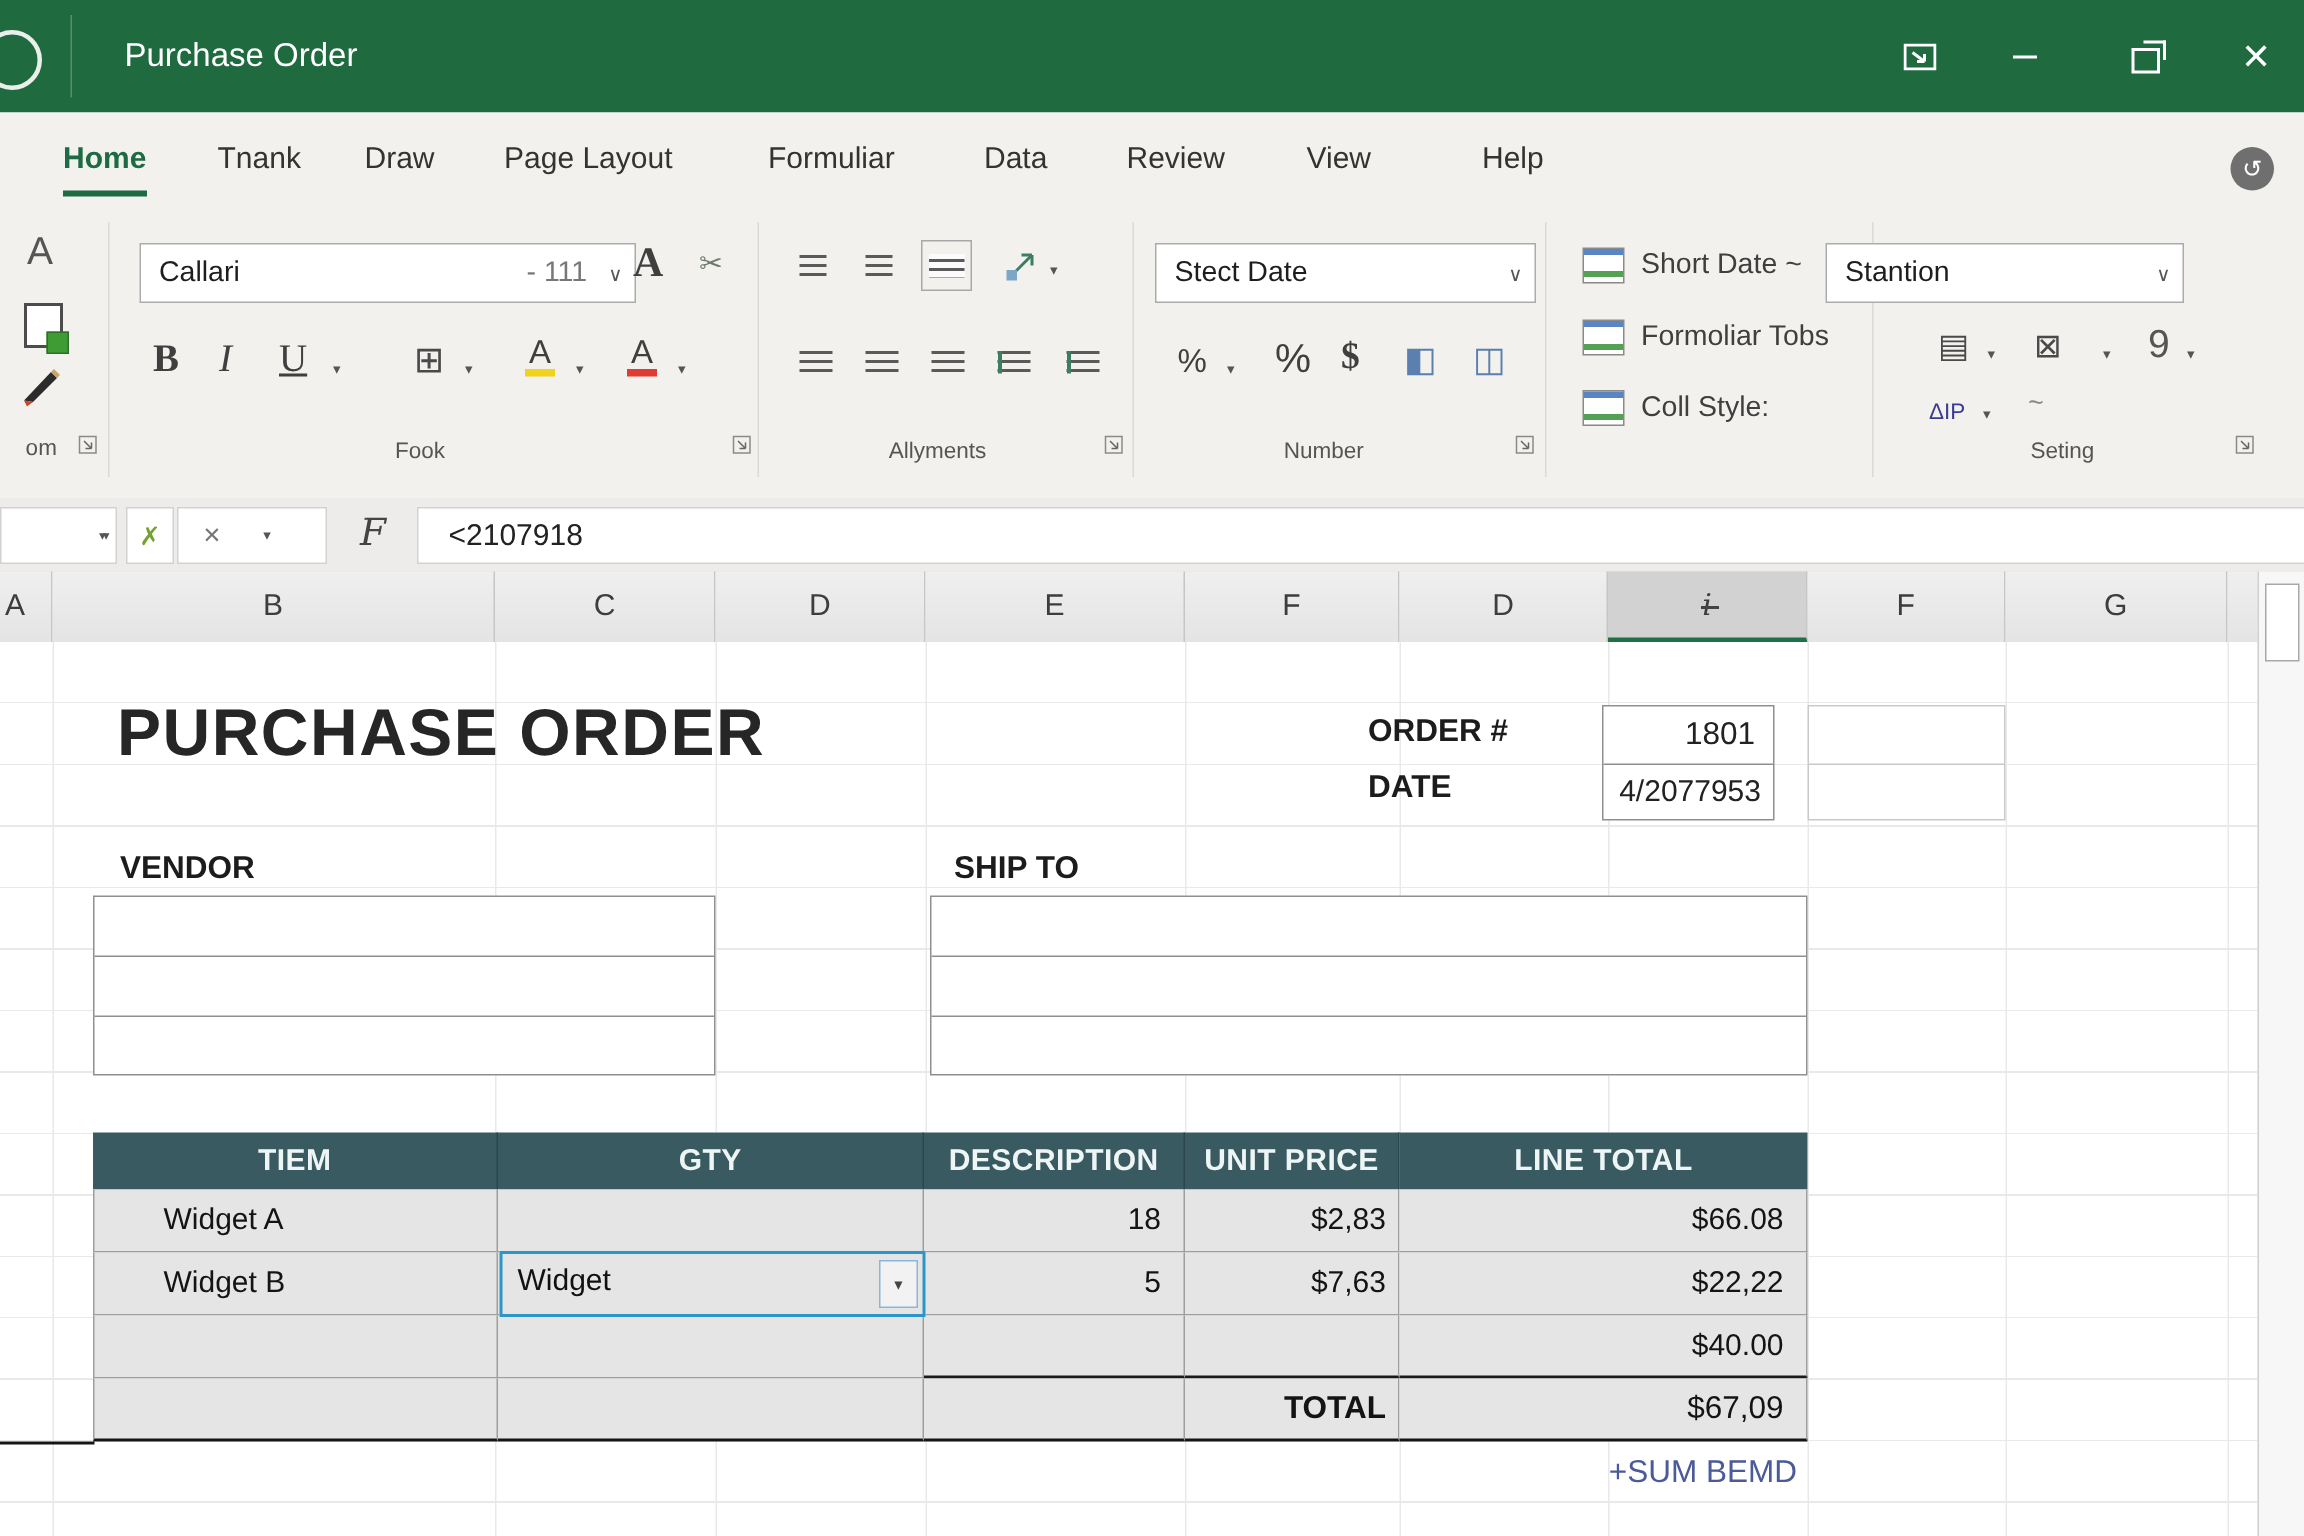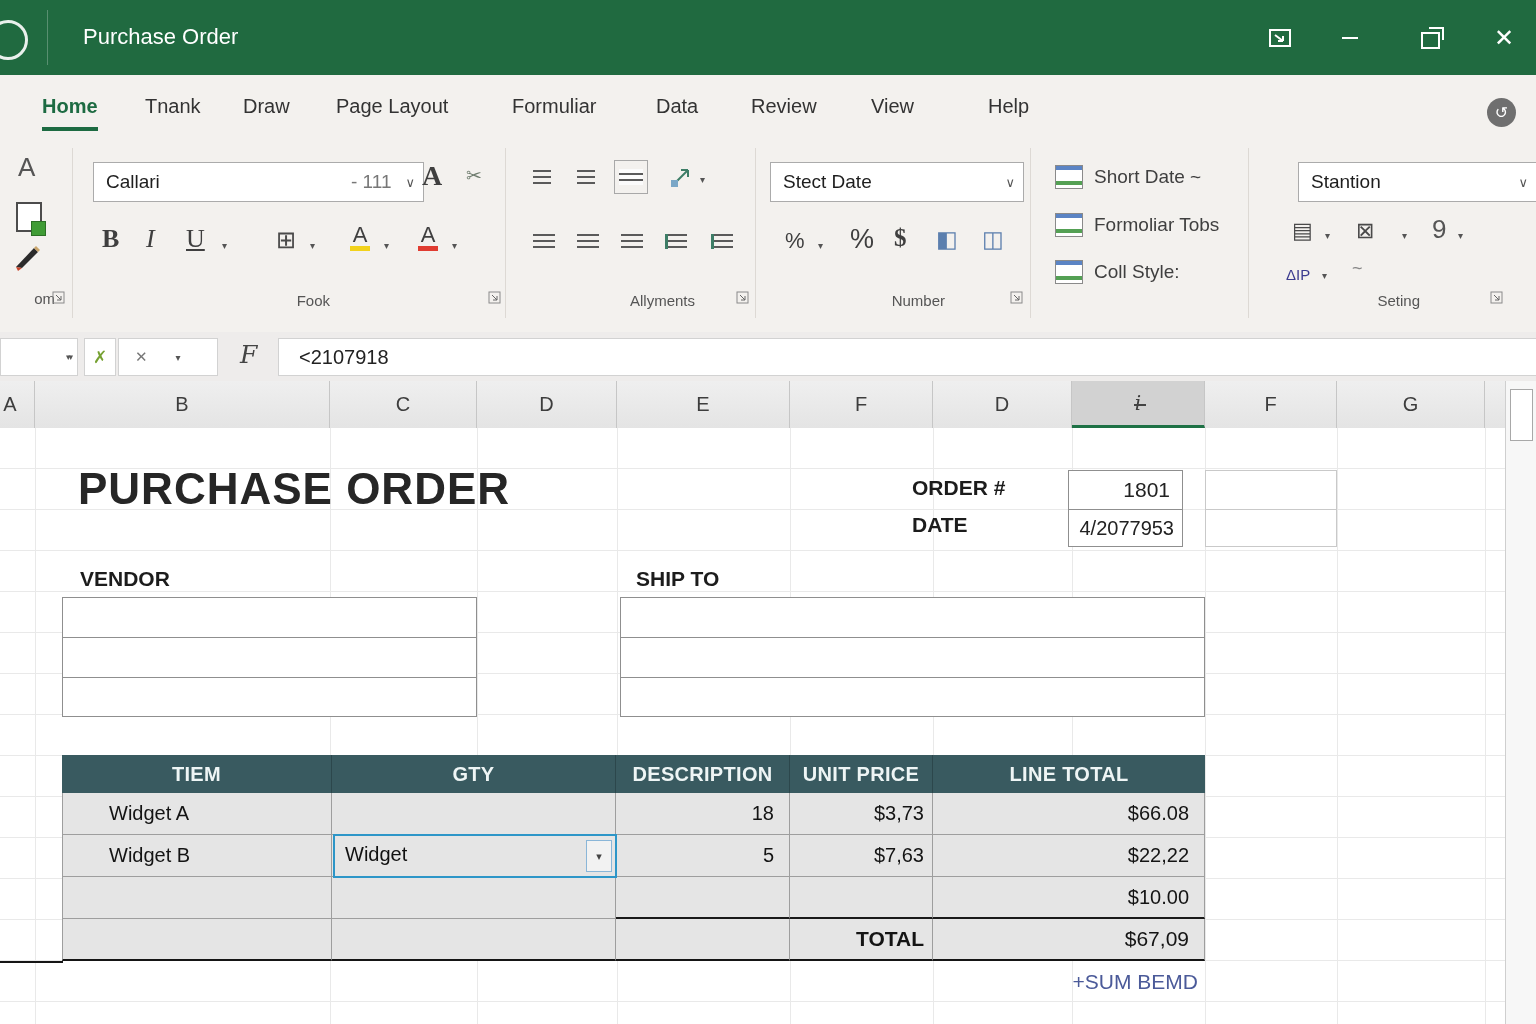--- a/index.html
+++ b/index.html
@@ -20,21 +20,21 @@
   
   .tabrow{position:absolute;left:0;top:75px;width:1536px;height:65px;background:#f3f1ee;}
   .tab{position:absolute;top:20px;font-size:20px;color:#333;white-space:nowrap;}
   .tab.active{color:#1d6b42;font-weight:bold;padding-bottom:9px;border-bottom:4px solid #1d6b42;}
   .tabrow-circle{position:absolute;left:1487px;top:98px;width:29px;height:29px;border-radius:50%;background:#6f6f6f;color:#fff;
                  display:flex;align-items:center;justify-content:center;font-size:16px;}
 
   
   .ribbon{position:absolute;left:0;top:140px;width:1536px;height:192px;background:#f3f1ee;border-bottom:1px solid #d0ccc7;}
   .rsep{position:absolute;top:8px;width:1px;height:170px;background:#ddd9d4;}
-  .rlabel{position:absolute;font-size:15px;color:#555;text-align:right;}
+  .rlabel{position:absolute;font-size:15px;color:#555;text-align:center;}
   .launcher{position:absolute;width:13px;height:13px;}
   .inputbox{position:absolute;background:#fff;border:1px solid #ababab;display:flex;align-items:center;font-size:19px;color:#1e1e1e;}
   .inputbox .chev{margin-left:auto;color:#555;font-size:13px;padding-right:8px;}
   .ricon{position:absolute;color:#3f3f3f;}
   .dd{position:absolute;color:#555;font-size:10px;}
   .icon-bars{position:absolute;width:22px;height:15px;background:repeating-linear-gradient(to bottom,#5a5a5a 0 2px,transparent 2px 6px);}
   .icon-bars.boxed{border:1px solid #a8a8a8;background-color:#fbfbfb;padding:8px 4px;width:24px;height:16px;
                    background-clip:content-box;}
   .ab-under{display:block;width:20px;height:5px;margin-top:-2px;}
   .style-ico{position:absolute;width:26px;height:22px;border:1px solid #8a8a8a;
@@ -220,21 +220,21 @@
         </svg>
     </span>
 
     <span class="style-ico" style="left:1055px;top:25px;"></span>
     <span class="ricon" style="left:1094px;top:26px;font-size:19px;">Short Date ~</span>
     <span class="style-ico" style="left:1055px;top:73px;"></span>
     <span class="ricon" style="left:1094px;top:74px;font-size:19px;">Formoliar Tobs</span>
     <span class="style-ico" style="left:1055px;top:120px;"></span>
     <span class="ricon" style="left:1094px;top:121px;font-size:19px;">Coll Style:</span>
 
-    <div class="inputbox" style="left:1298px;top:22px;width:225px;height:38px;padding-left:12px;">
+    <div class="inputbox" style="left:1217px;top:22px;width:225px;height:38px;padding-left:12px;">
       <span>Stantion</span>
       <span class="chev">∨</span>
     </div>
     <span class="ricon" style="left:1292px;top:78px;font-size:22px;color:#4a4a4a;">▤</span>
     <span class="dd" style="left:1325px;top:90px;">▾</span>
     <span class="ricon" style="left:1356px;top:78px;font-size:22px;color:#4a4a4a;">⊠</span>
     <span class="dd" style="left:1402px;top:90px;">▾</span>
     <span class="ricon" style="left:1432px;top:74px;font-size:26px;color:#555;">9</span>
     <span class="dd" style="left:1458px;top:90px;">▾</span>
     <span class="ricon" style="left:1286px;top:126px;font-size:15px;color:#3b3b8f;">ΔΙΡ</span>
@@ -342,34 +342,34 @@
     <div class="ptable">
       <div class="ph">TIEM</div>
       <div class="ph">GTY</div>
       <div class="ph">DESCRIPTION</div>
       <div class="ph">UNIT PRICE</div>
       <div class="ph" style="border-right:none;">LINE TOTAL</div>
 
       <div class="pc first">Widget A</div>
       <div class="pc"></div>
       <div class="pc rnum">18</div>
-      <div class="pc rprice">$3,73</div>
+      <div class="pc rprice">$2,83</div>
       <div class="pc rnum">$66.08</div>
 
       <div class="pc first">Widget B</div>
       <div class="pc"></div>
       <div class="pc rnum">5</div>
       <div class="pc rprice">$7,63</div>
       <div class="pc rnum">$22,22</div>
 
       <div class="pc first"></div>
       <div class="pc"></div>
       <div class="pc thick"></div>
       <div class="pc thick"></div>
-      <div class="pc rnum thick">$10.00</div>
+      <div class="pc rnum thick">$40.00</div>
 
       <div class="pc first btm" style="padding-left:0;"></div>
       <div class="pc btm"></div>
       <div class="pc btm"></div>
       <div class="pc tlabel btm">TOTAL</div>
       <div class="pc rnum btm" style="font-size:21px;">$67,09</div>
 
       <div class="combo">
         <span class="ctext">Widget</span>
         <span class="cbtn">

